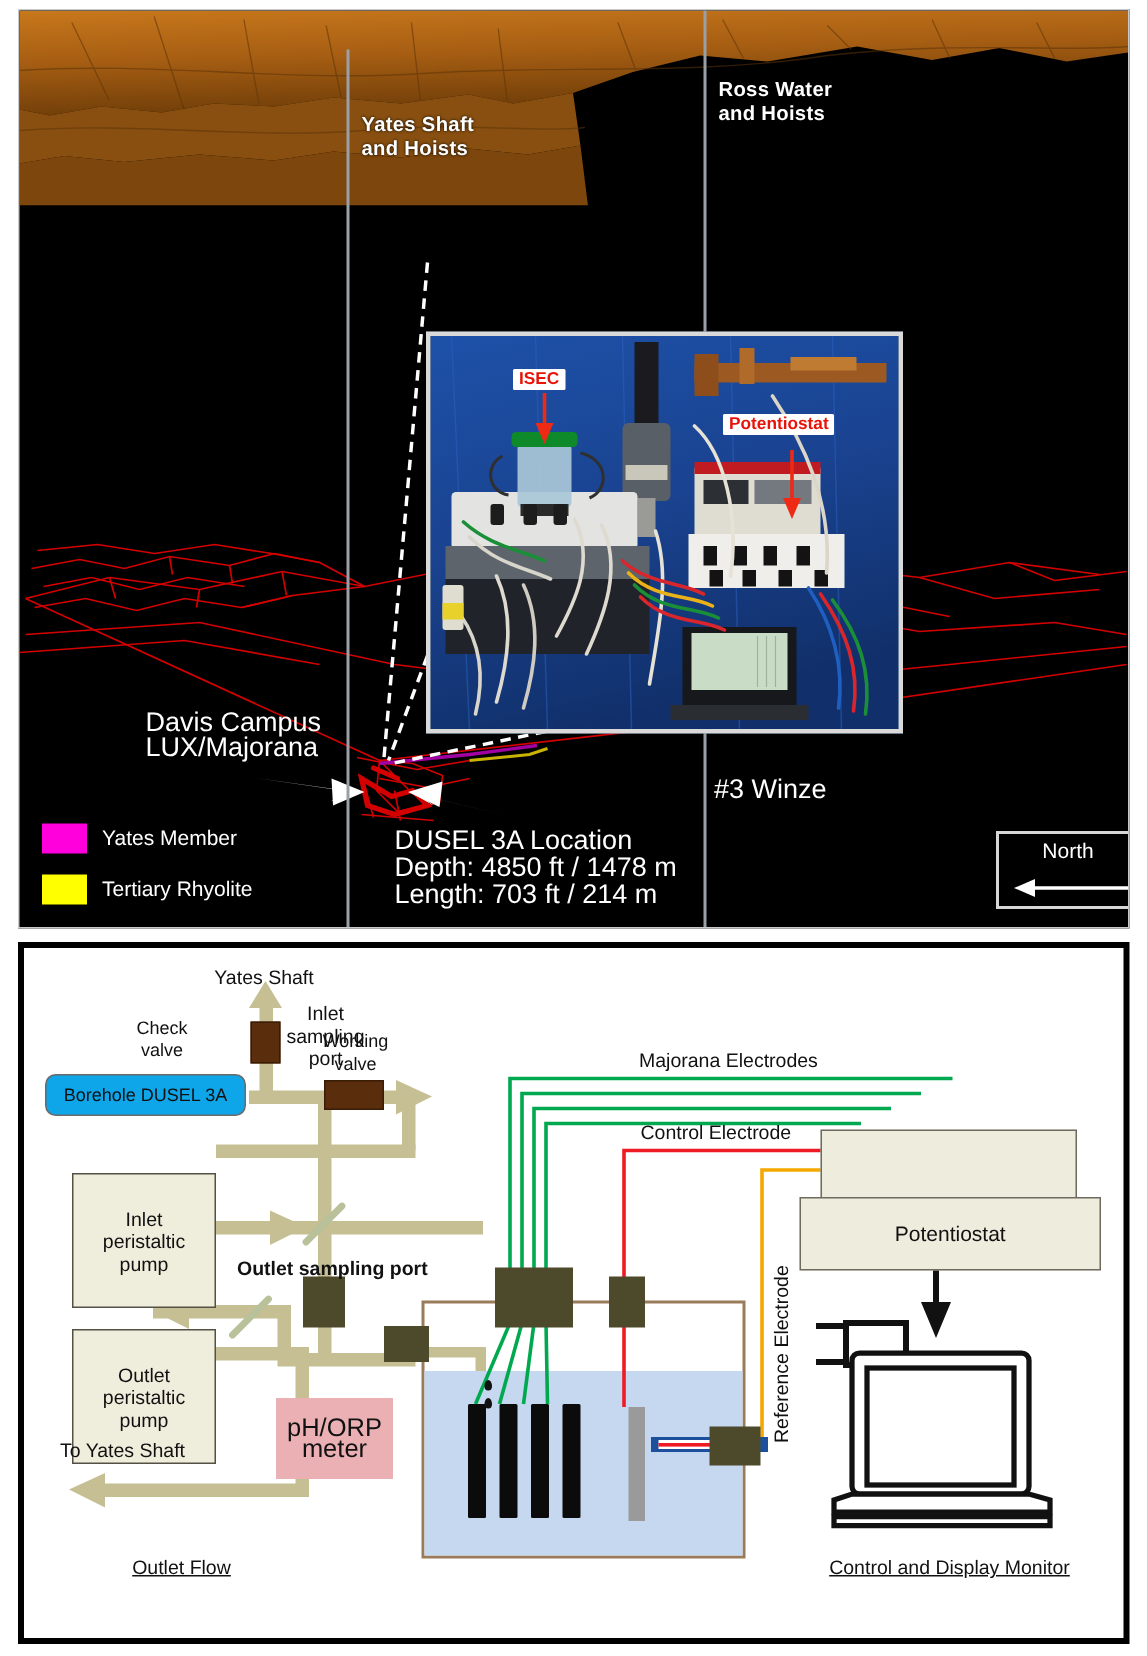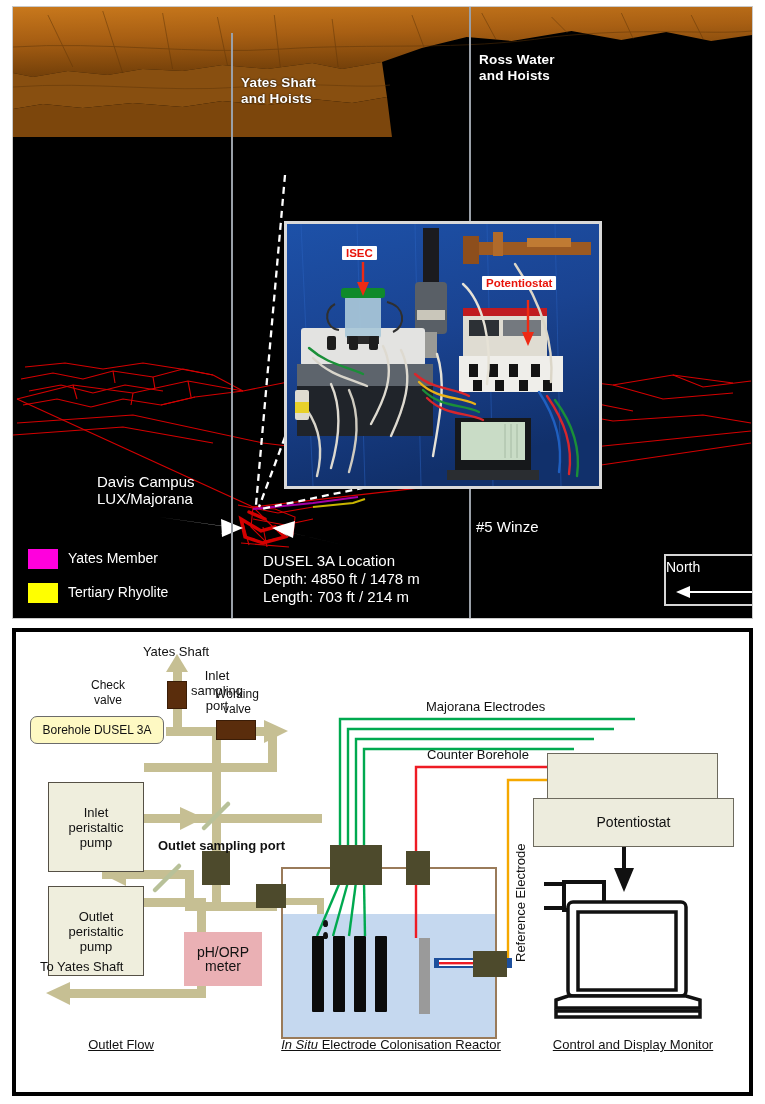--- a/index.html
+++ b/index.html
@@ -8,44 +8,44 @@
 
   
   #panel-top{position:absolute;left:12px;top:6px;width:741px;height:613px;background:#000000;
              border:1px solid #c9c9c9;box-sizing:border-box;overflow:hidden;}
   .mine-stage{position:absolute;inset:0;overflow:hidden;}
 
   .terrain{position:absolute;left:0;top:0;width:100%;height:130px;}
   .shaft-line{position:absolute;width:2px;background:#9aa0a8;}
   .label-white{position:absolute;color:#ffffff;font-size:13.5px;line-height:16px;font-weight:600;
                letter-spacing:.2px;white-space:pre;text-shadow:0 0 2px #000;}
-  .label-plain{position:absolute;color:#ffffff;font-size:15px;line-height:17px;white-space:pre;}
+  .label-plain{position:absolute;color:#ffffff;font-size:18px;line-height:17px;white-space:pre;}
 
   .inset-photo{position:absolute;left:271px;top:166px;width:318px;height:268px;
                border:3px solid #d9d9d9;box-sizing:border-box;background:#123a6b;overflow:hidden;margin-top:48px;}
   .photo-lbl{position:absolute;background:#ffffff;color:#e8140a;font-weight:bold;font-size:11.5px;
              padding:1px 4px;border-radius:1px;white-space:nowrap;z-index:6;}
 
   .legend-sw{position:absolute;width:30px;height:20px;}
   .legend-tx{position:absolute;color:#ffffff;font-size:14px;white-space:nowrap;}
 
   .north-box{position:absolute;left:651px;top:547px;width:96px;height:52px;
              border:2px solid #d6d6d6;box-sizing:border-box;}
-  .north-box .nlabel{position:absolute;top:3px;left:0;right:0;color:#fff;font-size:14px;}
+  .north-box .nlabel{position:absolute;top:3px;left:0;right:0;text-align:center;color:#fff;font-size:14px;}
 
   
   #panel-bottom{position:absolute;left:12px;top:628px;width:741px;height:468px;background:#ffffff;
                 border:4px solid #000000;box-sizing:border-box;overflow:hidden;}
   .dia{position:absolute;inset:0;}
 
   .box{position:absolute;box-sizing:border-box;background:#efeedd;border:1.5px solid #555045;
        display:flex;align-items:center;justify-content:center;text-align:center;
        font-size:13px;color:#111;line-height:15px;padding:2px;}
-  .box.rounded{border-radius:7px;background:#fef9c3;border:1.5px solid #6b6b6b;font-size:12px;}
-  .box.ph{background:#eab0b4;border:none;font-size:14px;line-height:14px;}
+  .box.rounded{border-radius:7px;background:#0ea5e9;border:1.5px solid #6b6b6b;font-size:12px;}
+  .box.ph{background:#eab0b4;border:none;font-size:17px;line-height:14px;}
   .box.pot{background:#edecdd;border:1.5px solid #6d6a5e;font-size:14px;}
 
   .cap{position:absolute;font-size:13px;color:#111;line-height:15px;white-space:pre;text-align:center;}
   .cap.u{text-decoration:underline;}
   .vtext{position:absolute;font-size:13px;color:#111;white-space:nowrap;
          transform-origin:0 0;transform:rotate(-90deg);}
   .valve{position:absolute;background:#5a2d0c;border:1px solid #3a1d07;box-sizing:border-box;}
   .port{position:absolute;background:#4d4a2c;}
   .el-black{position:absolute;background:#0b0b0b;border-radius:1px;}
   .drip{position:absolute;width:5px;height:7px;background:#111;border-radius:50% 50% 50% 50%/60% 60% 40% 40%;}
@@ -143,21 +143,21 @@
 
       <div class="shaft-line" style="left:218px;top:26px;height:586px;"></div>
       <div class="shaft-line" style="left:456px;top:0px;height:612px;"></div>
 
       <div class="label-white" style="left:228px;top:68px;">Yates Shaft
 and Hoists</div>
       <div class="label-white" style="left:466px;top:45px;">Ross Water
 and Hoists</div>
       <div class="label-plain" style="left:84px;top:466px;">Davis Campus
 LUX/Majorana</div>
-      <div class="label-plain" style="left:463px;top:511px;">#5 Winze</div>
+      <div class="label-plain" style="left:463px;top:511px;">#3 Winze</div>
       <div class="label-plain" style="left:250px;top:545px;">DUSEL 3A Location</div>
       <div class="label-plain" style="left:250px;top:563px;">Depth: 4850 ft / 1478 m</div>
       <div class="label-plain" style="left:250px;top:581px;">Length: 703 ft / 214 m</div>
 
       <div class="legend-sw" style="left:15px;top:542px;background:#ff00dd;"></div>
       <div class="legend-tx" style="left:55px;top:543px;">Yates Member</div>
       <div class="legend-sw" style="left:15px;top:576px;background:#ffff00;"></div>
       <div class="legend-tx" style="left:55px;top:577px;">Tertiary Rhyolite</div>
 
       <div class="north-box">
@@ -417,23 +417,22 @@
 valve</div>
       <div class="cap" style="left:181px;top:55px;width:80px;font-size:12px;white-space:pre-line;">Working
 valve</div>
       <div class="cap" style="left:141px;top:36px;width:120px;white-space:pre-line;">Inlet
 sampling
 port</div>
       <div class="cap" style="left:142px;top:206px;width:190px;text-align:left;font-weight:bold;">Outlet sampling port</div>
       <div class="cap" style="left:24px;top:327px;width:160px;text-align:left;">To Yates Shaft</div>
 
       <div class="cap" style="left:410px;top:67px;width:180px;text-align:left;">Majorana Electrodes</div>
-      <div class="cap" style="left:411px;top:115px;width:180px;text-align:left;">Counter Borehole</div>
+      <div class="cap" style="left:411px;top:115px;width:180px;text-align:left;">Control Electrode</div>
       <div class="vtext" style="left:497px;top:330px;">Reference Electrode</div>
 
       <div class="cap u" style="left:40px;top:405px;width:130px;">Outlet Flow</div>
-      <div class="cap" style="left:230px;top:405px;width:290px;text-decoration:underline;"><i>In Situ</i><span> Electrode Colonisation Reactor</span></div>
       <div class="cap u" style="left:527px;top:405px;width:180px;">Control and Display Monitor</div>
 
     </div>
   </div>
 
 </div>
 
 </body></html>

